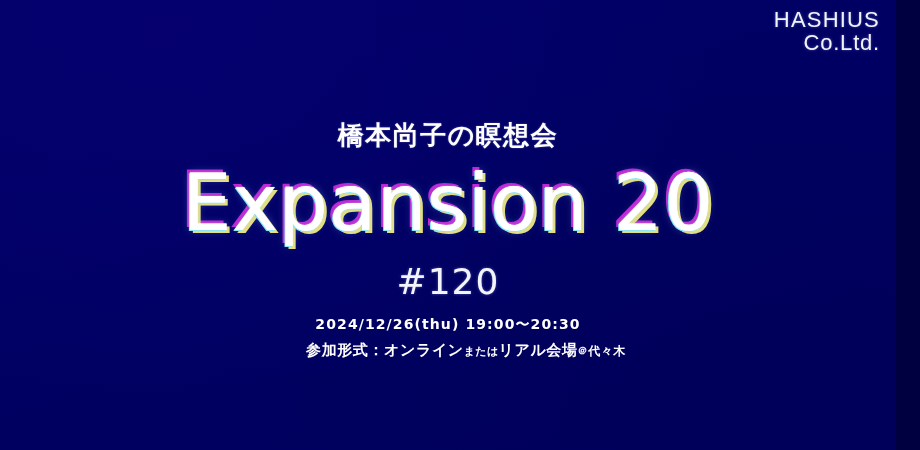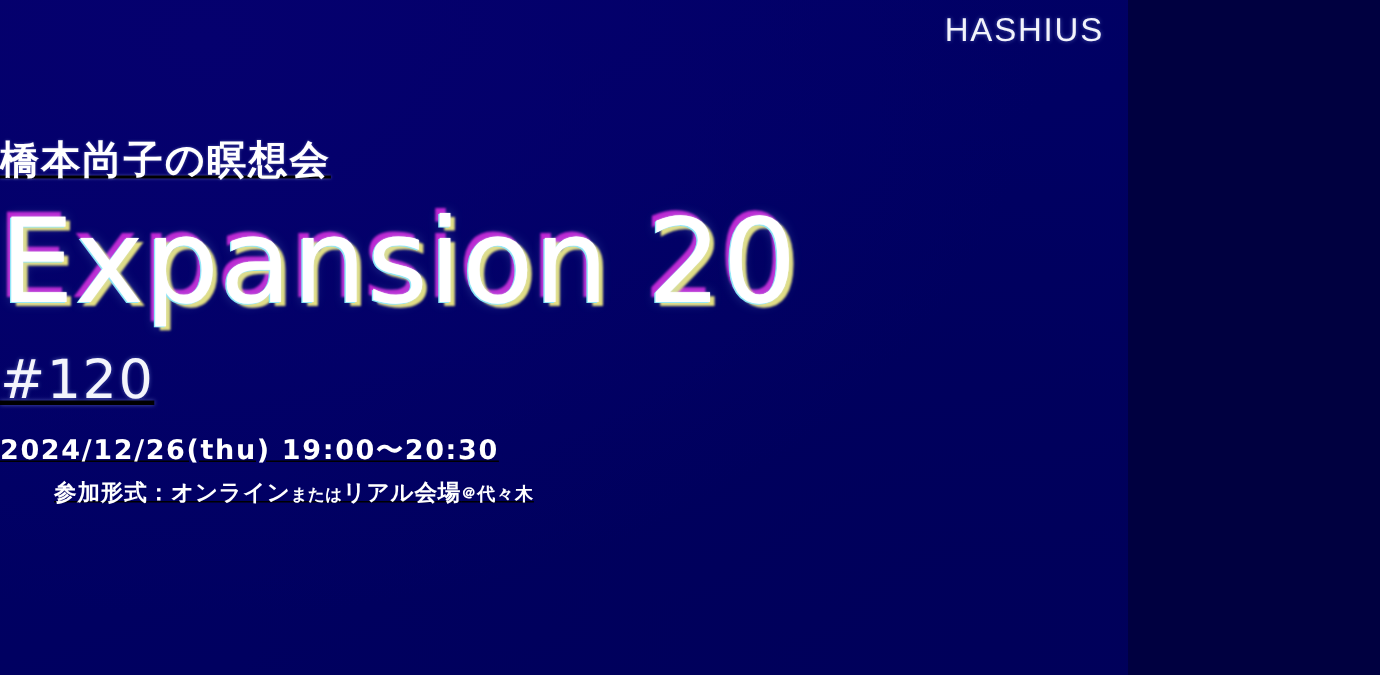--- a/index.html
+++ b/index.html
@@ -4,21 +4,21 @@
 <title>Expansion 20</title>
 <style>
   html, body {
     margin: 0;
     padding: 0;
     background: #000040;
   }
 
   #poster {
     position: relative;
-    width: 752px;
+    width: 896px;
     height: 450px;
     overflow: hidden;
     background: #000063;
     background-image:
       radial-gradient(ellipse 900px 620px at 18% 6%, #05006e 0%, rgba(3,0,100,0) 62%),
       radial-gradient(ellipse 760px 520px at 88% 96%, #00005a 0%, rgba(0,0,90,0) 66%),
       linear-gradient(160deg, #02006a 0%, #000063 45%, #00005c 100%);
     font-family: "Liberation Sans", "DejaVu Sans", sans-serif;
     -webkit-font-smoothing: antialiased;
   }
@@ -48,22 +48,22 @@
     letter-spacing: 0.8px;
     color: #f2f3fb;
     text-shadow: 0 0 3px rgba(160,180,255,0.45);
   }
 
   
   .stack {
     position: absolute;
     left: 0;
     right: 0;
-    top: 92px;
-    text-decoration: underline;
+    top: 120px;
+    text-align: center;
   }
 
   .subtitle {
     font-family: "DejaVu Sans", "Liberation Sans", sans-serif;
     font-size: 26px;
     font-weight: 700;
     color: #ffffff;
     letter-spacing: 1.5px;
     line-height: 1.2;
     text-shadow: 0 0 2px rgba(190,200,255,0.4);
@@ -116,21 +116,21 @@
     font-size: 36px;
     font-weight: 500;
     color: #f4f5fc;
     letter-spacing: 1px;
     text-shadow: 0 0 3px rgba(170,190,255,0.45);
   }
 
   .datetime {
     margin-top: 14px;
     font-family: "DejaVu Sans", "Liberation Sans", sans-serif;
-    font-size: 18px;
+    font-size: 14px;
     font-weight: 700;
     color: #ffffff;
     letter-spacing: 1.1px;
   }
 
   .format {
     margin-top: 7px;
     font-family: "DejaVu Sans", "Liberation Sans", sans-serif;
     font-size: 15px;
     font-weight: 700;
@@ -153,20 +153,21 @@
     font-weight: 700;
   }
 </style>
 </head>
 <body>
 
 <div id="poster">
 
   <div class="brand">
     <span class="brand-top">HASHIUS</span>
+    <span class="brand-bottom">Co.Ltd.</span>
   </div>
 
   <div class="stack">
 
     <div class="subtitle">橋本尚子の瞑想会</div>
 
     <div class="title-wrap">
       <div class="title-ghost ghost-magenta" aria-hidden="true">Expansion 20</div>
       <div class="title-ghost ghost-yellow" aria-hidden="true">Expansion 20</div>
       <div class="title-ghost ghost-cyan" aria-hidden="true">Expansion 20</div>

